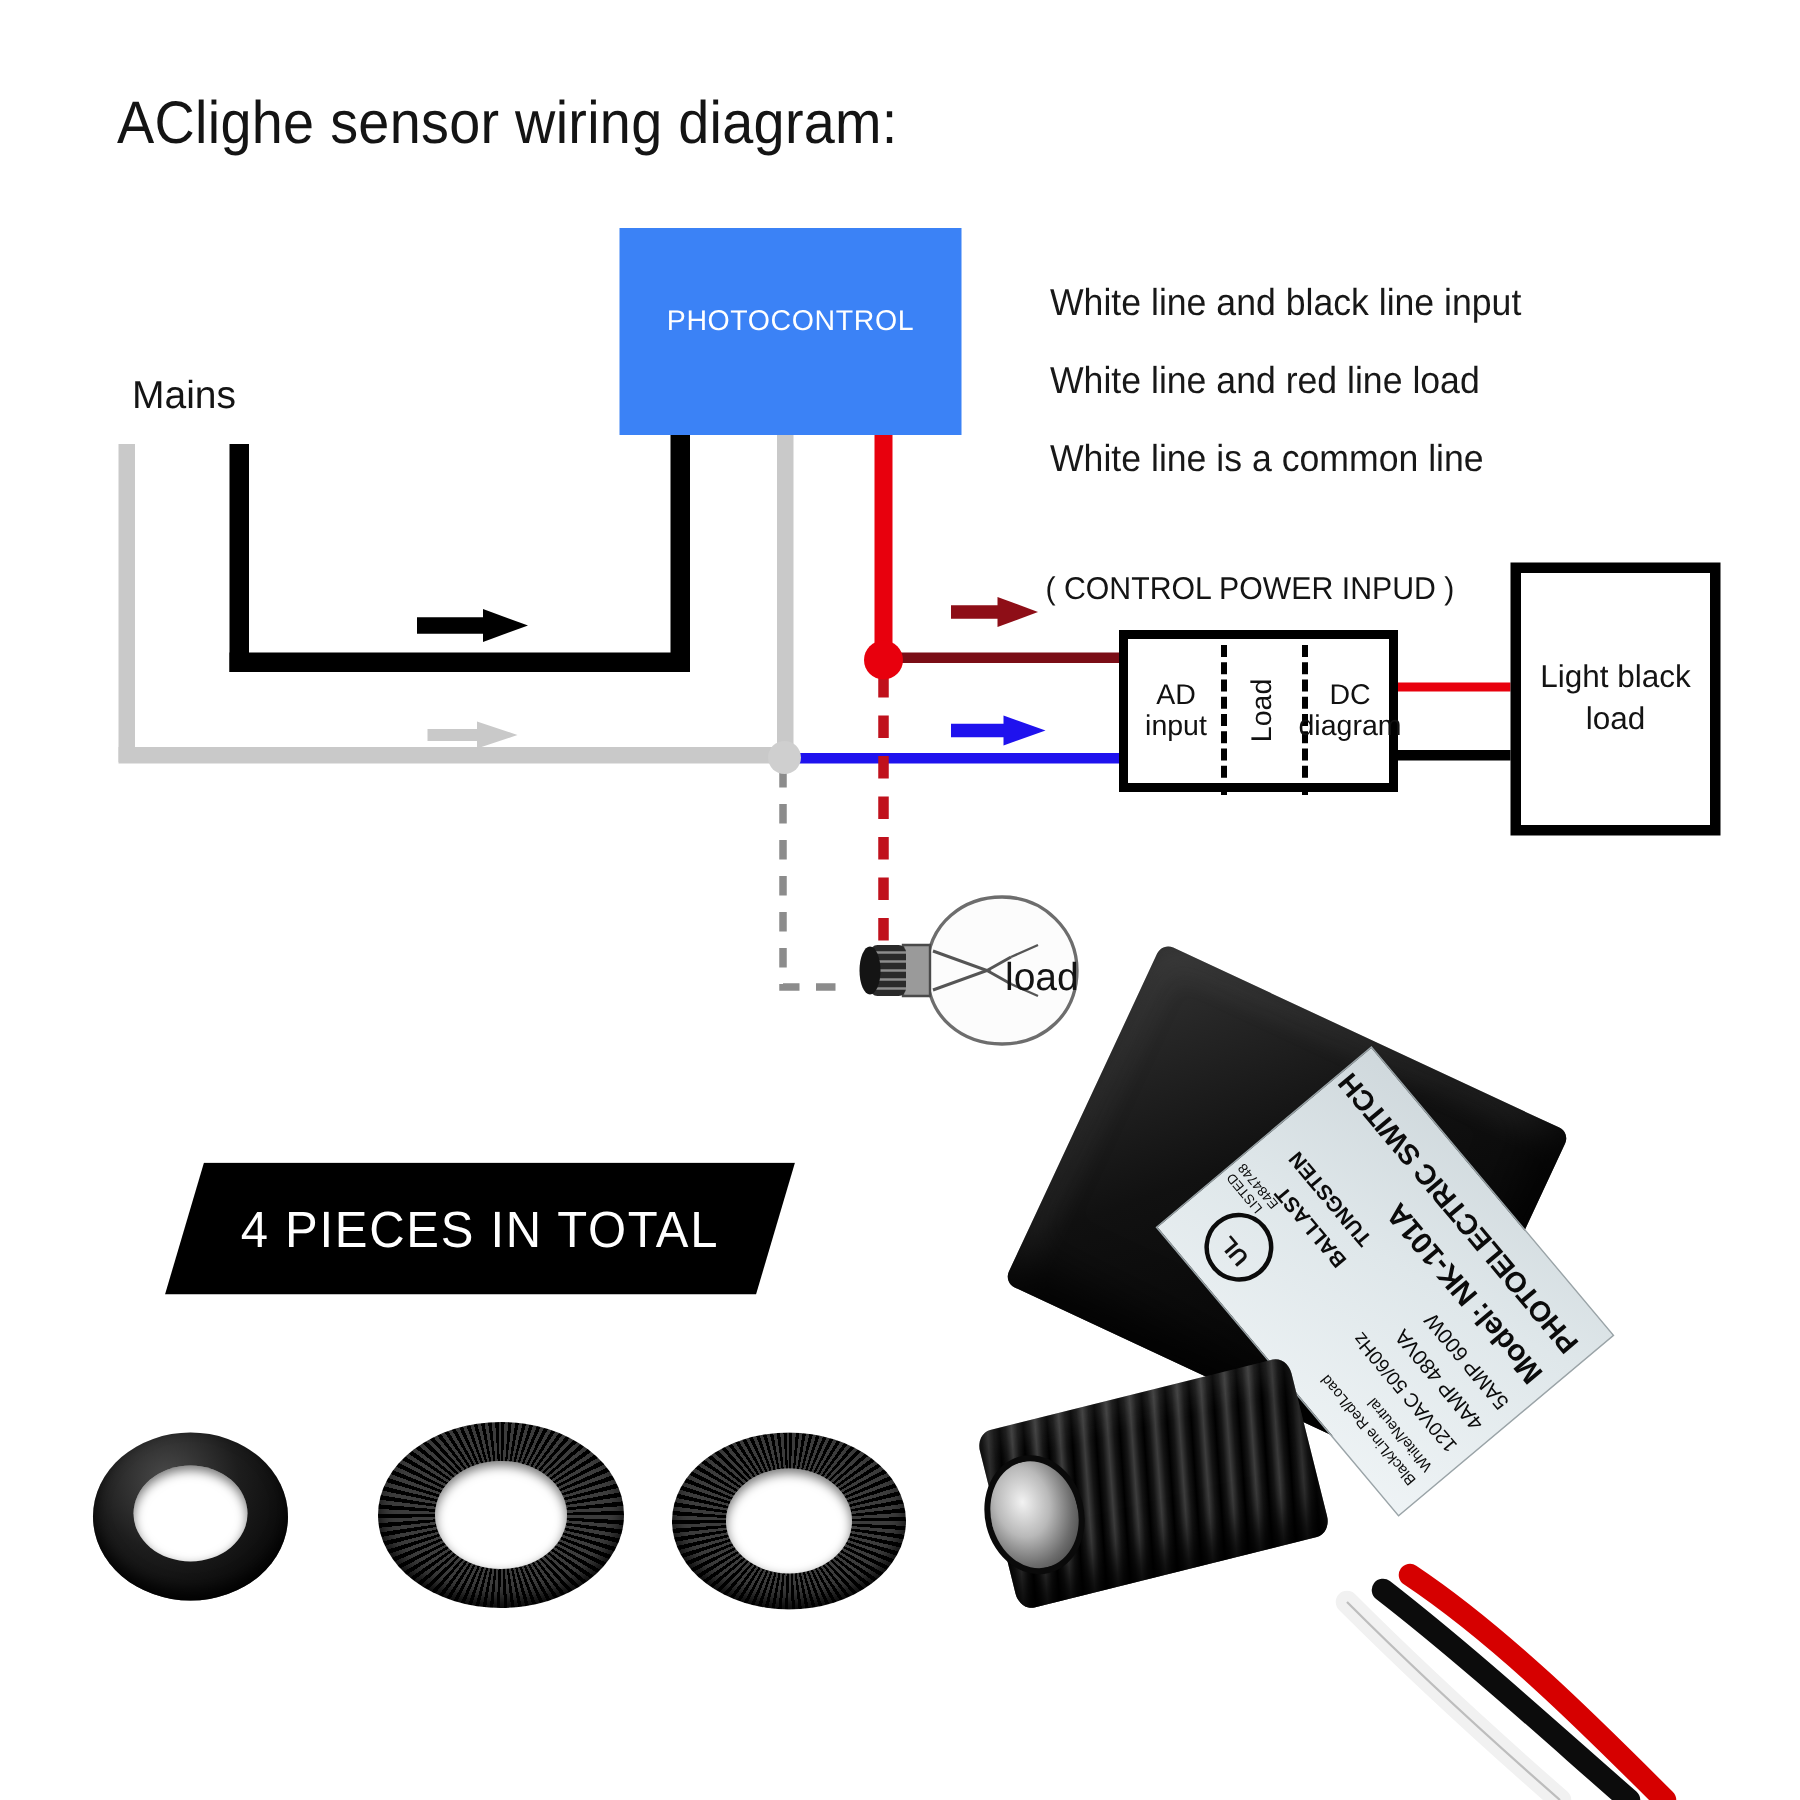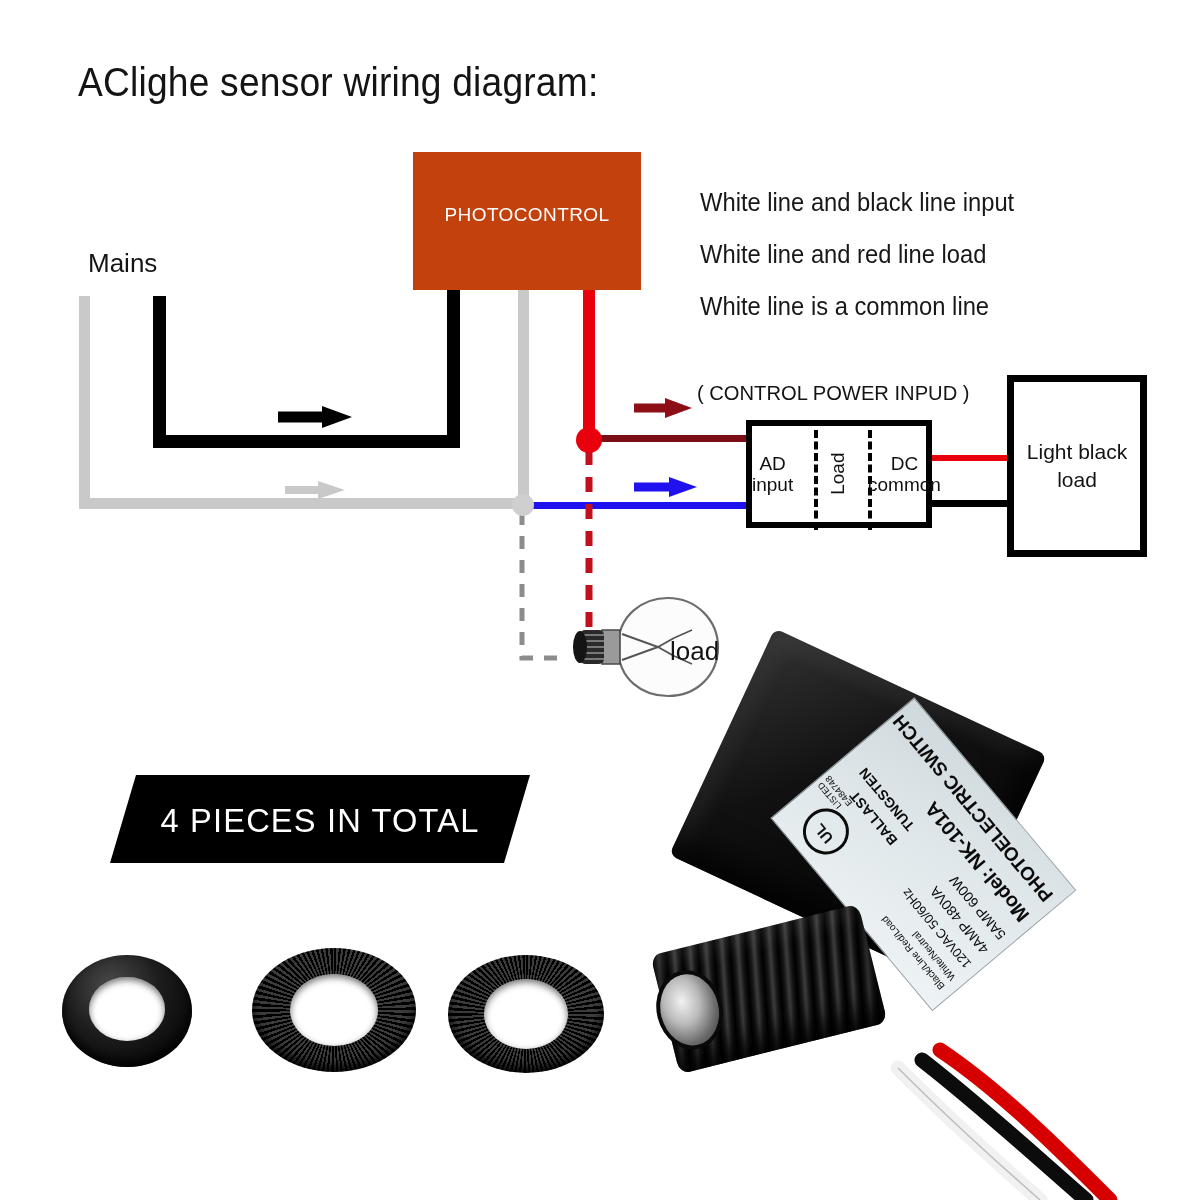--- a/index.html
+++ b/index.html
@@ -15,21 +15,21 @@
          color:#141414;white-space:nowrap;transform:scaleX(.93);transform-origin:left top;}
 
   
   .note{left:700px;font-size:25px;color:#181818;white-space:nowrap;
         transform:scaleX(.95);transform-origin:left top;}
   #note0{top:188px;}
   #note1{top:240px;}
   #note2{top:292px;}
 
   
-  #pcbox{left:413px;top:152px;width:228px;height:138px;background:#c2410c;}
+  #pcbox{left:413px;top:152px;width:228px;height:138px;background:#3b82f6;}
   #pclabel{position:absolute;left:0;right:0;top:52px;text-align:center;
            color:#fff;font-size:19px;letter-spacing:.4px;}
 
   
   #mains{left:88px;top:248px;font-size:26px;color:#141414;}
 
   
   .w{position:absolute;}
 
   
@@ -40,21 +40,21 @@
   .red{background:#e8000d;}
   
   .dred{background:#7a0d16;}
   
   .blu{background:#1f12ee;}
 
   
   #module{left:746px;top:420px;width:186px;height:108px;
           border:6px solid #000;background:#fff;box-sizing:border-box;}
   .modcell{position:absolute;top:0;height:100%;display:flex;align-items:center;
-           text-align:center;font-size:19px;line-height:1.12;color:#111;}
+           justify-content:center;text-align:center;font-size:19px;line-height:1.12;color:#111;}
   #cellAD{left:0;width:64px;}
   #cellLoad{left:64px;width:52px;}
   #cellDC{left:116px;width:64px;}
   #cellLoad span{transform:rotate(-90deg);white-space:nowrap;display:inline-block;}
   .dashv{position:absolute;top:4px;height:100px;width:0;border-left:4px dashed #000;}
   #dash1{left:62px;}
   #dash2{left:116px;}
   #modlabel{left:697px;top:381px;font-size:21px;white-space:nowrap;color:#141414;
             transform:scaleX(.96);transform-origin:left top;}
 
@@ -202,21 +202,21 @@
         <span>AD</span><br>
         <span>input</span>
       </span>
     </div>
     <div class="modcell" id="cellLoad">
       <span>Load</span>
     </div>
     <div class="modcell" id="cellDC">
       <span>
         <span>DC</span><br>
-        <span>common</span>
+        <span>diagram</span>
       </span>
     </div>
   </div>
 
   <div class="abs" id="lbox">
     <div id="lboxtxt">
       <span>Light black</span><br>
       <span>load</span>
     </div>
   </div>

